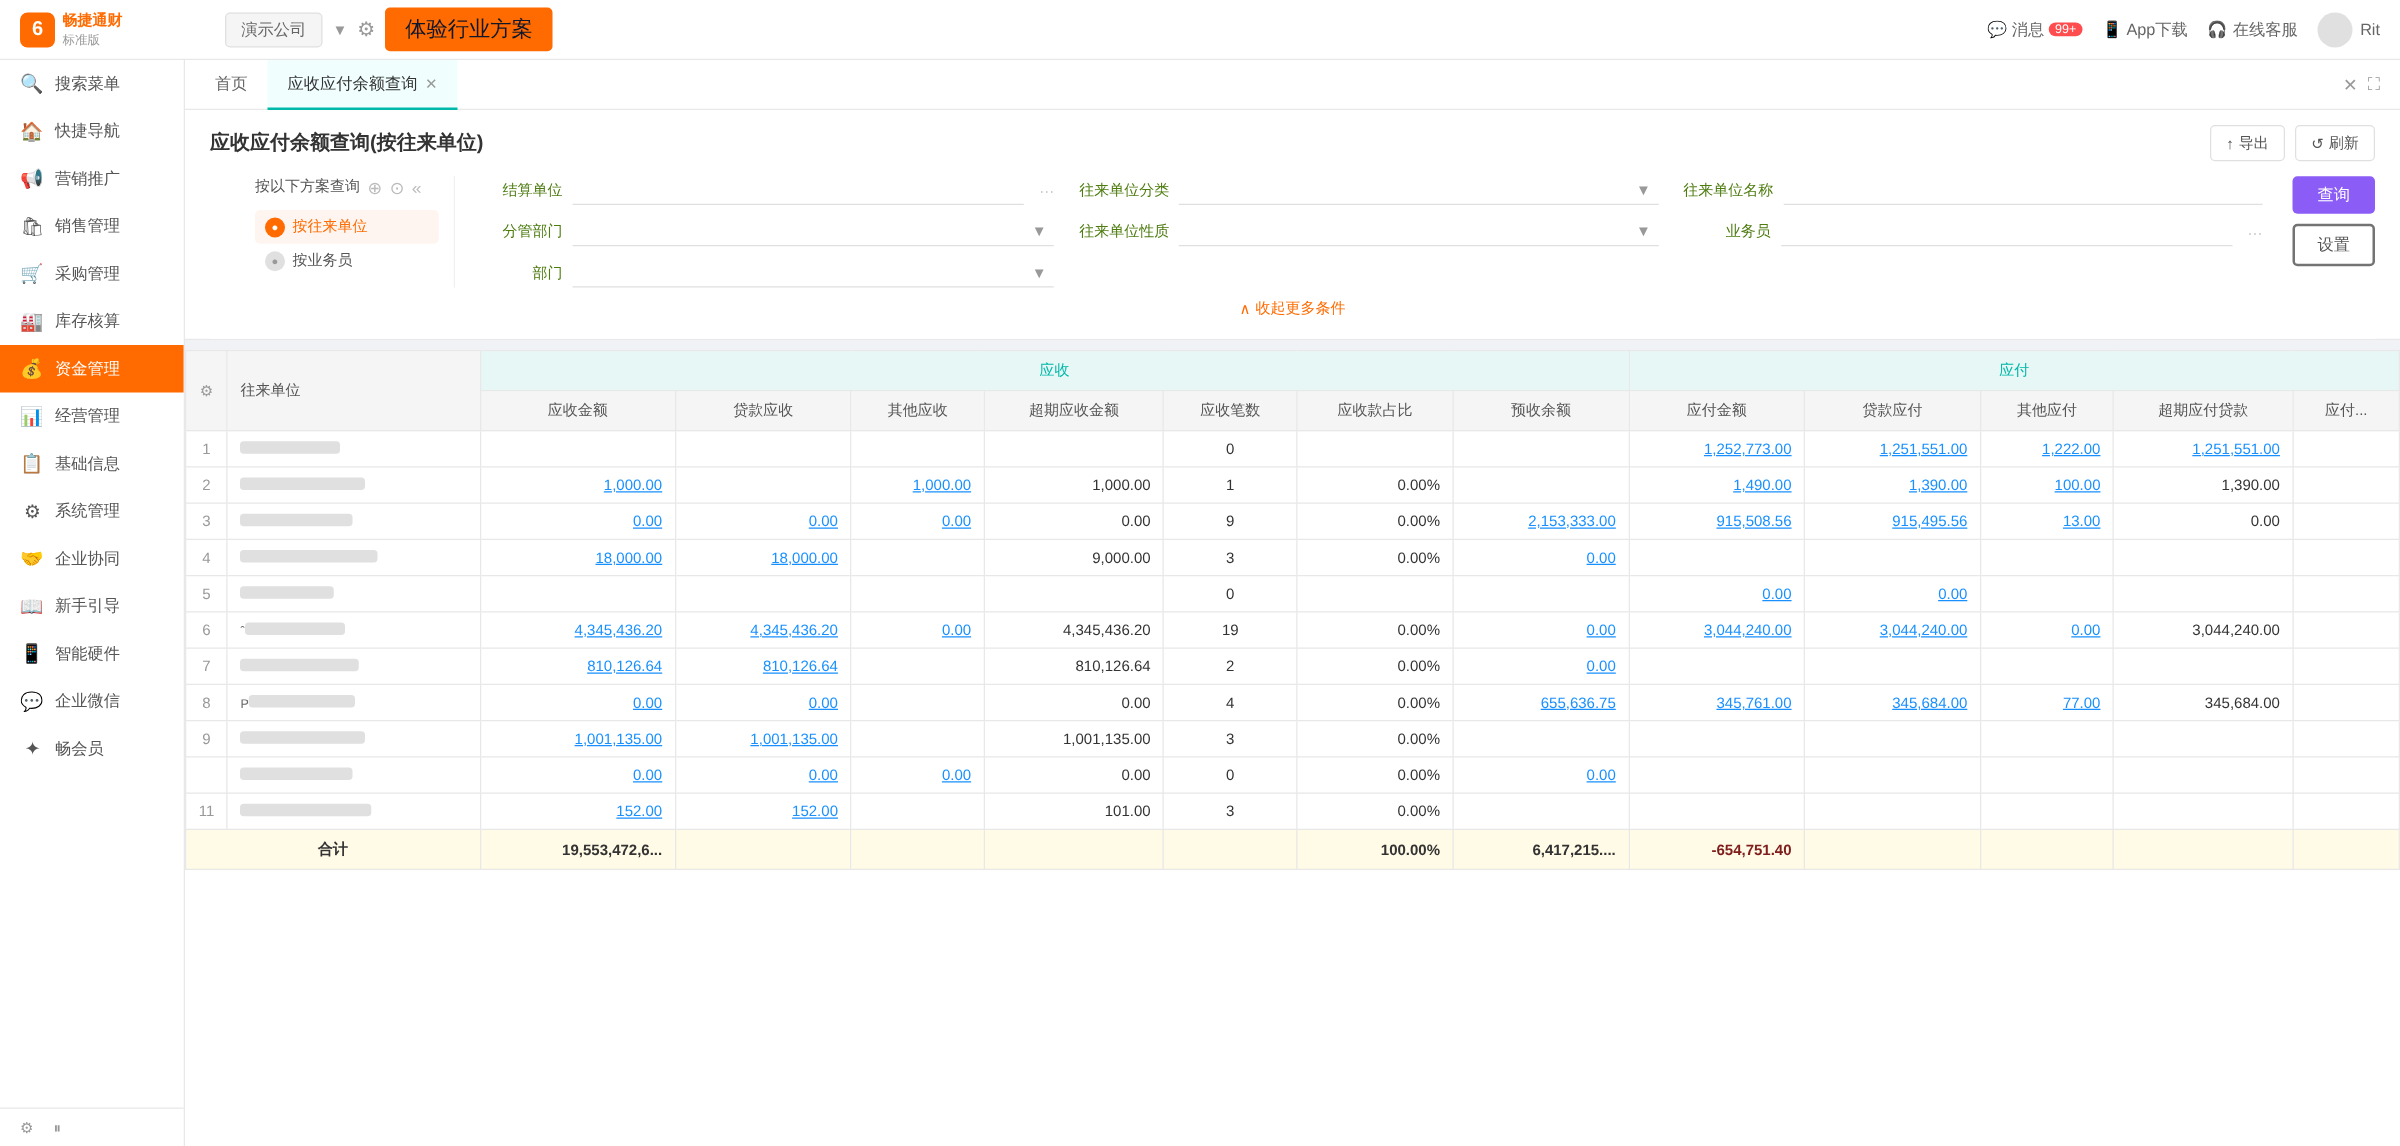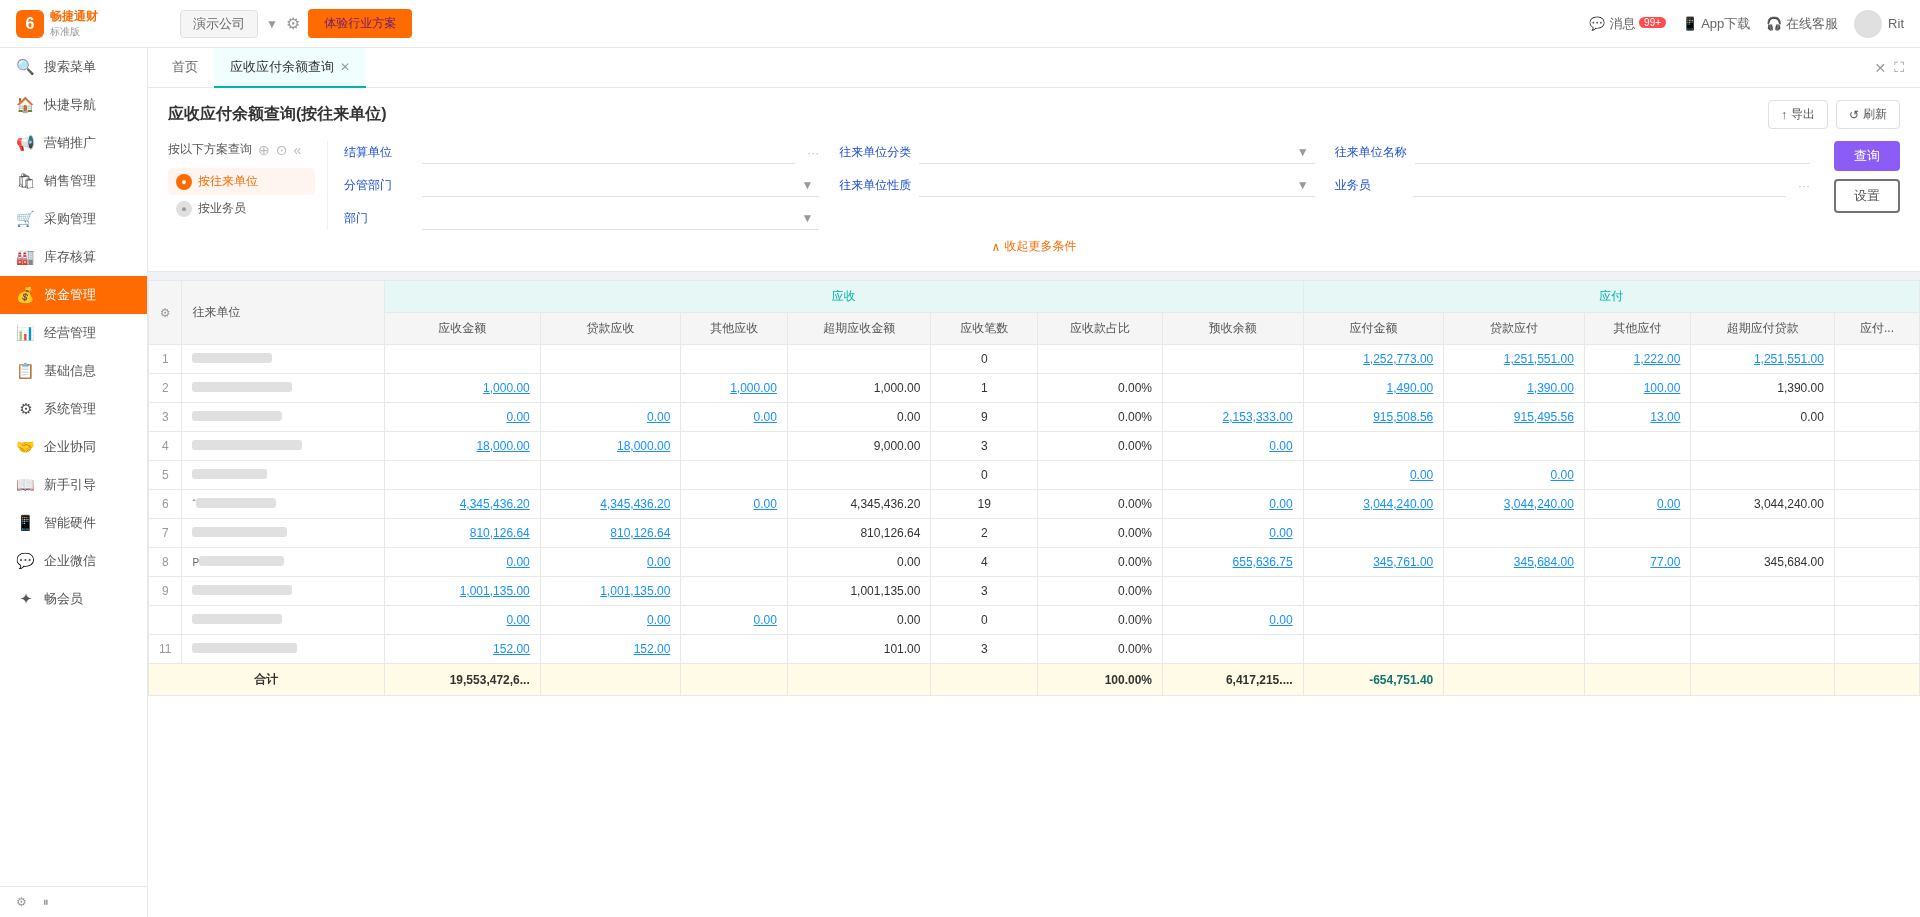--- a/index.html
+++ b/index.html
@@ -39,26 +39,26 @@
     }
     .company-name {
       font-size: 13px; color: #666;
       background: #f5f5f5;
       padding: 4px 12px;
       border-radius: 4px;
       border: 1px solid #e0e0e0;
     }
     .header-btn {
       background: #ff6b00;
-      color: #701a75;
+      color: #0f172a;
       border: none;
       padding: 6px 16px;
       border-radius: 4px;
       cursor: pointer;
-      font-size: 12px;
+      font-size: 17px;
     }
     .header-right {
       display: flex;
       align-items: center;
       gap: 16px;
       font-size: 13px;
       color: #666;
     }
     .badge {
       background: #ff4d4f;
@@ -208,20 +208,21 @@
     }
 
     
     .filter-area {
       background: #fff;
       padding: 12px 20px;
     }
     .filter-sidebar {
       display: flex;
       gap: 16px;
+      margin-left: 36px;
     }
     .filter-left {
       width: 160px;
       border-right: 1px solid #f0f0f0;
       padding-right: 12px;
     }
     .filter-left-header {
       display: flex;
       align-items: center;
       gap: 6px;
@@ -270,23 +271,24 @@
       grid-template-columns: 1fr 1fr 1fr;
       gap: 10px 20px;
     }
     .filter-row {
       display: flex;
       align-items: center;
       gap: 8px;
     }
     .filter-label {
       font-size: 12px;
-      color: #1d4ed8;
+      color: #4d7c0f;
       white-space: nowrap;
       min-width: 70px;
+      text-align: right;
     }
     .filter-input {
       flex: 1;
       border: none;
       border-bottom: 1px solid #e0e0e0;
       padding: 4px 6px;
       font-size: 12px;
       outline: none;
       background: transparent;
     }
@@ -807,21 +809,21 @@
         <tfoot>
           <tr class="footer-row">
             <td colspan="2" class="center">合计</td>
             <td>19,553,472,6...</td>
             <td></td>
             <td></td>
             <td></td>
             <td></td>
             <td>100.00%</td>
             <td>6,417,215....</td>
-            <td style="color:#0f766e;text-align:right;">-654,751.40</td>
+            <td style="color:#7f1d1d;text-align:right;">-654,751.40</td>
             <td></td>
             <td></td>
             <td></td>
             <td></td>
           </tr>
         </tfoot>
       </table>
     </div>
   </div>
 </div>

